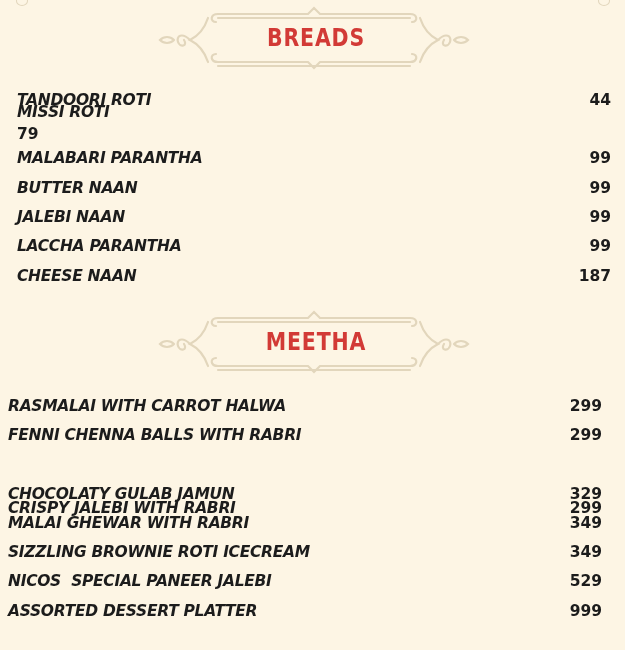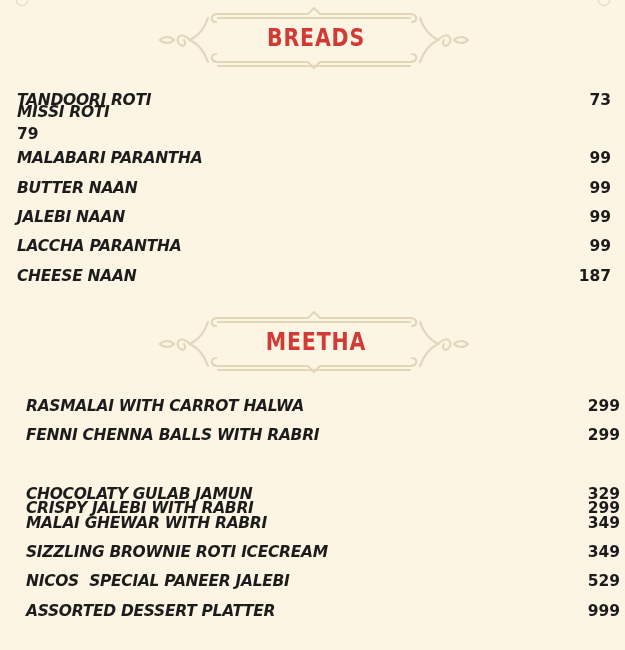--- a/index.html
+++ b/index.html
@@ -21,21 +21,21 @@
     transform:scaleX(0.82);
   }
   .row {
     position:absolute; display:flex; justify-content:space-between;
     font-family:"DejaVu Sans", sans-serif; font-weight:bold;
     font-size:15.5px; color:#1c1c1c;
     height:22px; line-height:22px;
   }
   .row .name { letter-spacing:-0.3px;font-style:italic; }
   .breads .row { left:17px; width:594px; }
-  .meetha .row { left:26px; width:594px;gap:33px; }
+  .meetha .row { left:8px; width:594px;gap:33px; }
 </style>
 </head>
 <body>
 
 <div class="top-ornament" style="left:16px;"></div>
 <div class="top-ornament" style="left:598px;"></div>
 
 <div class="banner" style="top:6px;">
   <svg width="316" height="68" viewBox="0 0 316 68">
     <g fill="none" stroke="#e2d6bc" stroke-width="2.2" stroke-linecap="round">
@@ -54,21 +54,21 @@
       <path d="M16 34 C12 30 6 30 2 34 C6 38 12 38 16 34"></path>
       <path d="M296 34 C300 30 306 30 310 34 C306 38 300 38 296 34"></path>
     </g>
   </svg>
   <div class="banner-title">BREADS</div>
 </div>
 
 <div class="breads">
   <div class="row" style="top:89px;">
       <span class="name">TANDOORI ROTI</span>
-      <span>73</span>
+      <span>44</span>
     </div>
   <div class="row" style="top:101px;flex-direction:column;">
       <span class="name">MISSI ROTI</span>
       <span>79</span>
     </div>
   <div class="row" style="top:147px;gap:48px;">
       <span class="name">MALABARI PARANTHA</span>
       <span>99</span>
     </div>
   <div class="row" style="top:177px;">

